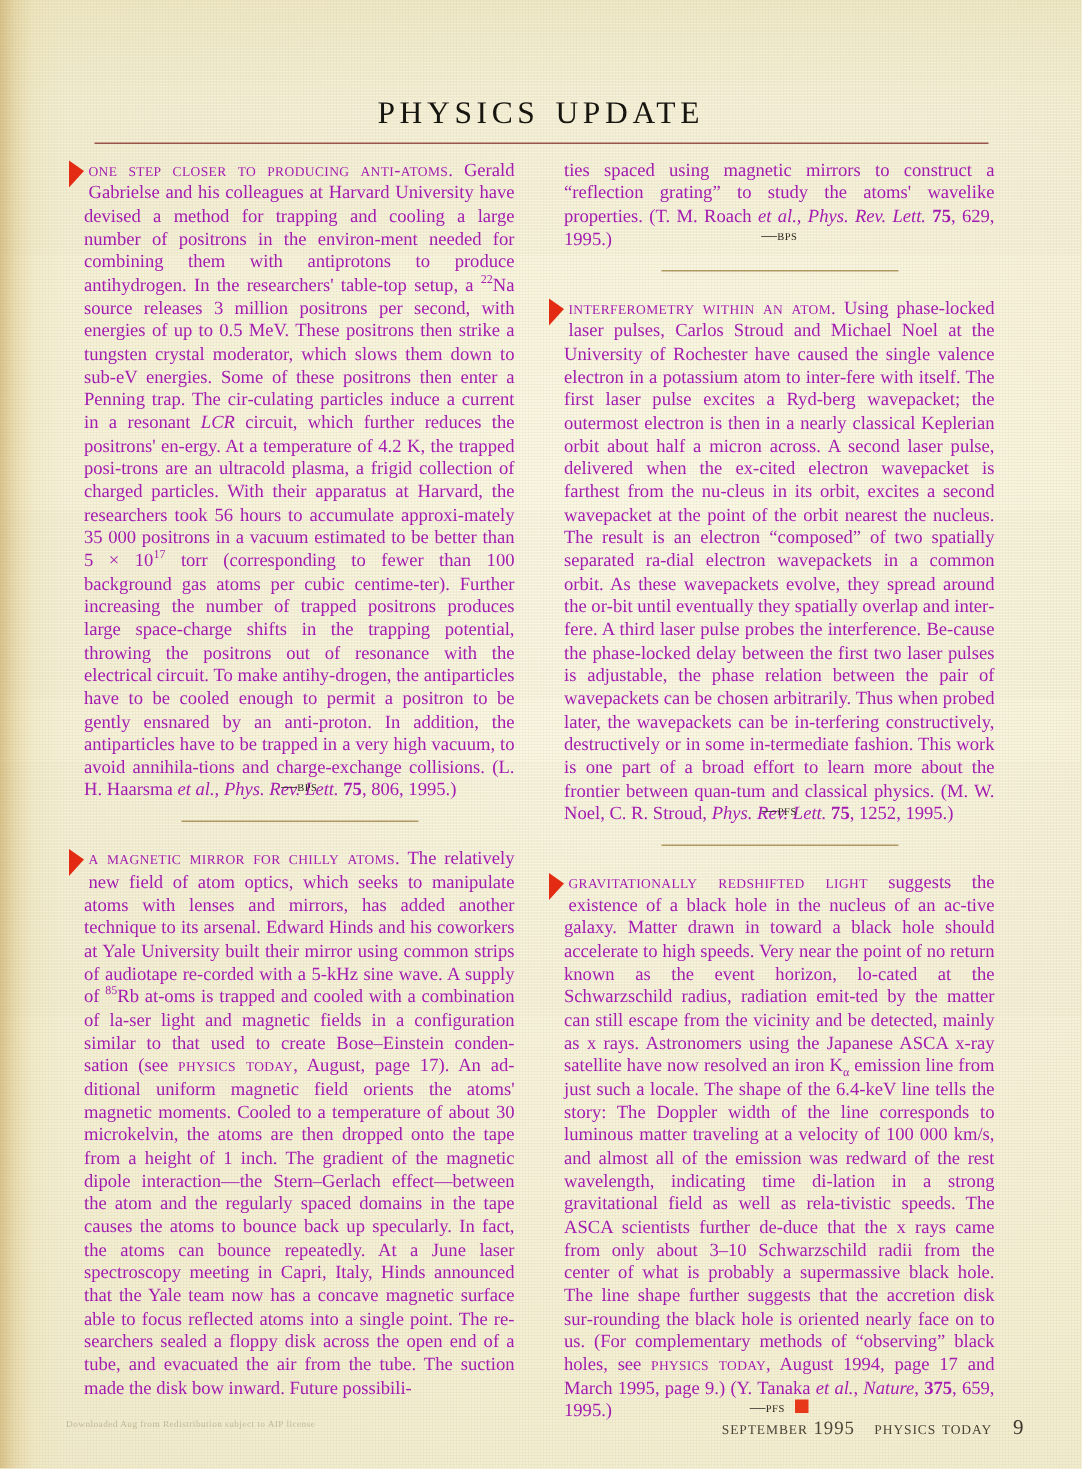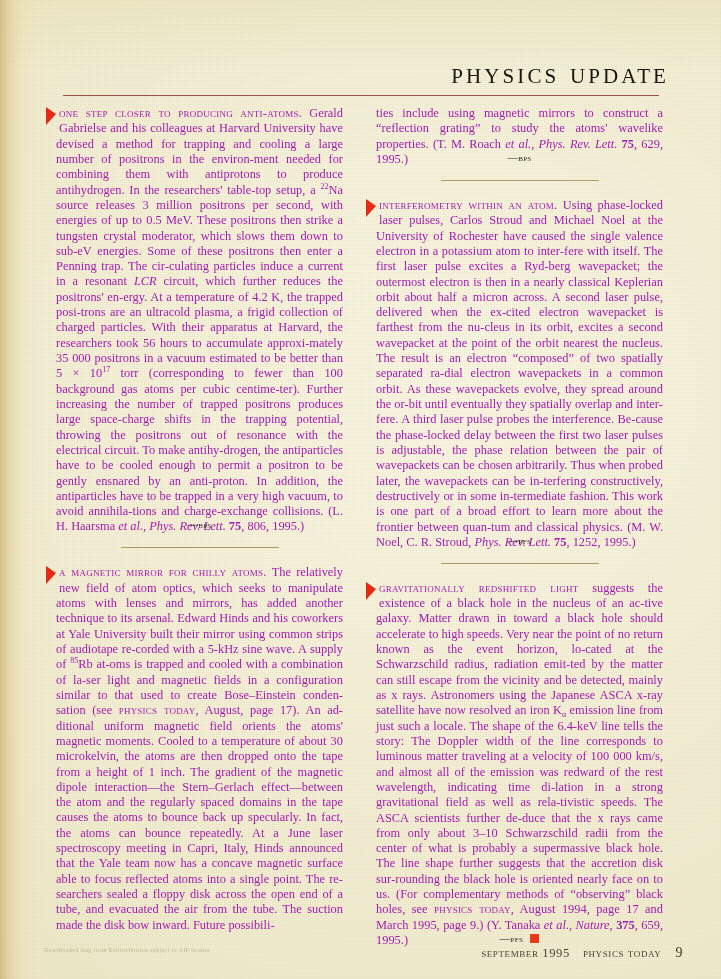--- a/index.html
+++ b/index.html
@@ -46,21 +46,21 @@
     inset: 0;
     z-index: 3;
   }
 
   
   .masthead {
     position: absolute;
     left: 52px;
     top: 58px;
     width: 617px;
-    text-align: right;
+    text-align: center;
   }
   .masthead-title {
     font-family: "Liberation Serif", "DejaVu Serif", serif;
     font-size: 30px;
     letter-spacing: 3.1px;
     font-variant: small-caps;
     text-transform: lowercase;
     color: #17150f;
     line-height: 1;
     white-space: nowrap;
@@ -209,21 +209,21 @@
     <div class="art">
       <p class="body"><span class="marker"></span><span class="headline">A magnetic mirror for chilly atoms.</span>
         <span>The relatively new field of atom optics, which seeks to manipulate atoms with lenses and mirrors, has added another technique to its arsenal.  Edward Hinds and his coworkers at Yale University built their mirror using common strips of audiotape re‐corded with a 5-kHz sine wave.  A supply of </span><sup>85</sup><span>Rb at‐oms is trapped and cooled with a combination of la‐ser light and magnetic fields in a configuration similar to that used to create Bose–Einstein conden‐sation (see </span><span class="sc">Physics Today</span><span>, August, page 17).  An ad‐ditional uniform magnetic field orients the atoms' magnetic moments.  Cooled to a temperature of about 30 microkelvin, the atoms are then dropped onto the tape from a height of 1 inch.  The gradient of the magnetic dipole interaction—the Stern–Gerlach effect—between the atom and the regularly spaced domains in the tape causes the atoms to bounce back up specularly.  In fact, the atoms can bounce repeatedly.  At a June laser spectroscopy meeting in Capri, Italy, Hinds announced that the Yale team now has a concave magnetic surface able to focus reflected atoms into a single point.  The re‐searchers sealed a floppy disk across the open end of a tube, and evacuated the air from the tube.  The suction made the disk bow inward.  Future possibili‐</span></p>
     </div>
 
   </div>
 
   <div class="col col-right">
 
     <div class="art">
-      <p class="body"><span>ties include using magnetic mirrors to construct a “reflection grating” to study the atoms' wavelike properties.  (T. M. Roach </span><i>et al., Phys. Rev. Lett.</i> <b>75</b><span>, 629, 1995.)</span></p>
+      <p class="body"><span>ties spaced using magnetic mirrors to construct a “reflection grating” to study the atoms' wavelike properties.  (T. M. Roach </span><i>et al., Phys. Rev. Lett.</i> <b>75</b><span>, 629, 1995.)</span></p>
       <span class="credit">—BPS</span>
     </div>
 
     <div class="divider"></div>
 
     <div class="art">
       <p class="body"><span class="marker"></span><span class="headline">Interferometry within an atom.</span>
         <span>Using phase-locked laser pulses, Carlos Stroud and Michael Noel at the University of Rochester have caused the single valence electron in a potassium atom to inter‐fere with itself.  The first laser pulse excites a Ryd‐berg wavepacket; the outermost electron is then in a nearly classical Keplerian orbit about half a micron across.  A second laser pulse, delivered when the ex‐cited electron wavepacket is farthest from the nu‐cleus in its orbit, excites a second wavepacket at the point of the orbit nearest the nucleus.  The result is an electron “composed” of two spatially separated ra‐dial electron wavepackets in a common orbit.  As these wavepackets evolve, they spread around the or‐bit until eventually they spatially overlap and inter‐fere.  A third laser pulse probes the interference.  Be‐cause the phase-locked delay between the first two laser pulses is adjustable, the phase relation between the pair of wavepackets can be chosen arbitrarily.  Thus when probed later, the wavepackets can be in‐terfering constructively, destructively or in some in‐termediate fashion.  This work is one part of a broad effort to learn more about the frontier between quan‐tum and classical physics.  (M. W. Noel, C. R. Stroud, </span><i>Phys. Rev. Lett.</i> <b>75</b><span>, 1252, 1995.)</span></p>
       <span class="credit">—PFS</span>
     </div>

